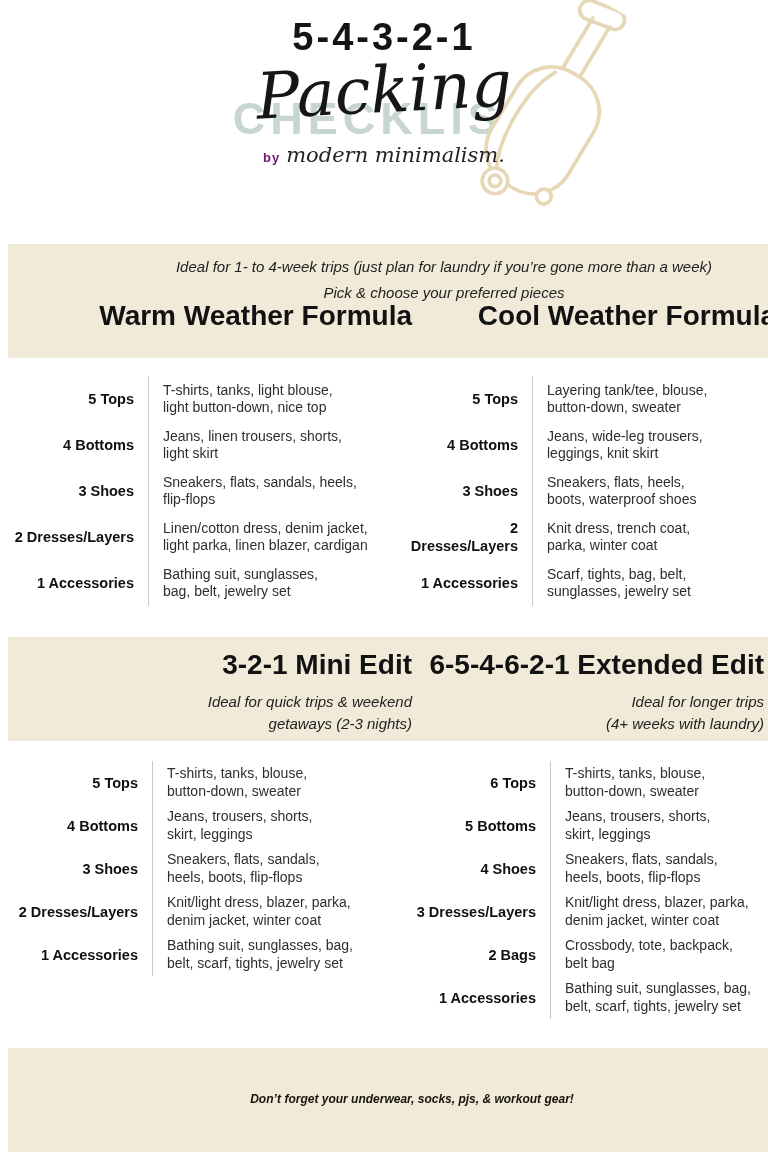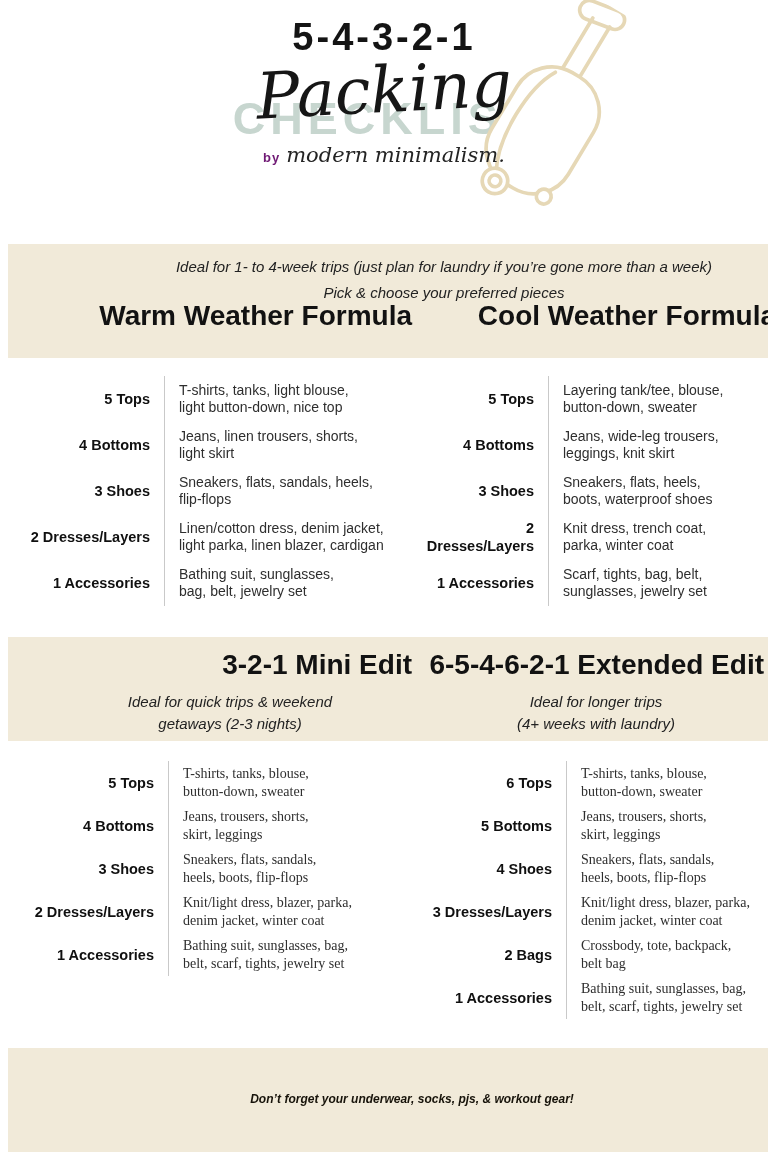--- a/index.html
+++ b/index.html
@@ -27,35 +27,35 @@
   .band2{top:637px;height:104px;}
   .bandFooter{top:1048px;height:104px;}
 
   .intro{position:absolute;top:10px;left:112px;width:648px;text-align:center;
          font-style:italic;font-size:15px;line-height:26px;color:#222;}
   .heads1{position:absolute;top:56px;left:0;width:768px;}
   .heads2{position:absolute;top:12px;left:0;width:768px;}
   .sec-title{position:absolute;font-size:28px;font-weight:800;color:#121212;text-align:right;
              letter-spacing:0px;white-space:nowrap;}
   .sec-sub{position:absolute;top:42px;font-style:italic;font-size:15px;line-height:22px;
-           text-align:center;color:#222;white-space:pre-line;}
+           text-align:right;color:#222;white-space:pre-line;}
 
   
   .lists{position:absolute;left:0;width:768px;}
   .lists1{top:358px;height:279px;padding-top:18px;}
   .lists2{top:741px;height:307px;padding-top:20px;}
-  .col{position:absolute;margin-left:16px;}
+  .col{position:absolute;}
   .row{display:flex;}
   .lbl{display:flex;align-items:center;justify-content:flex-end;text-align:right;
        font-weight:700;font-size:14.5px;line-height:18px;color:#101010;
        padding-right:14px;white-space:pre-line;}
   .desc{display:flex;align-items:center;border-left:1.5px solid #c9c9c9;
         padding:5.5px 0 5.5px 14px;font-size:14px;line-height:17.5px;color:#2e2e2e;
         white-space:pre-line;}
-  .lists2 .desc{padding-top:4px;padding-bottom:4px;font-family:Liberation Serif, serif;}
+  .lists2 .desc{padding-top:4px;padding-bottom:4px;}
   .colL .lbl{width:134px;}
   .colL .desc{width:226px;}
   .colR .lbl{width:106px;}
   .colR .desc{width:218px;}
 
   
   .footer-note{position:absolute;top:44px;left:40px;width:728px;text-align:center;
                font-weight:800;font-style:italic;font-size:12px;color:#17130a;}
 </style>
 </head>

